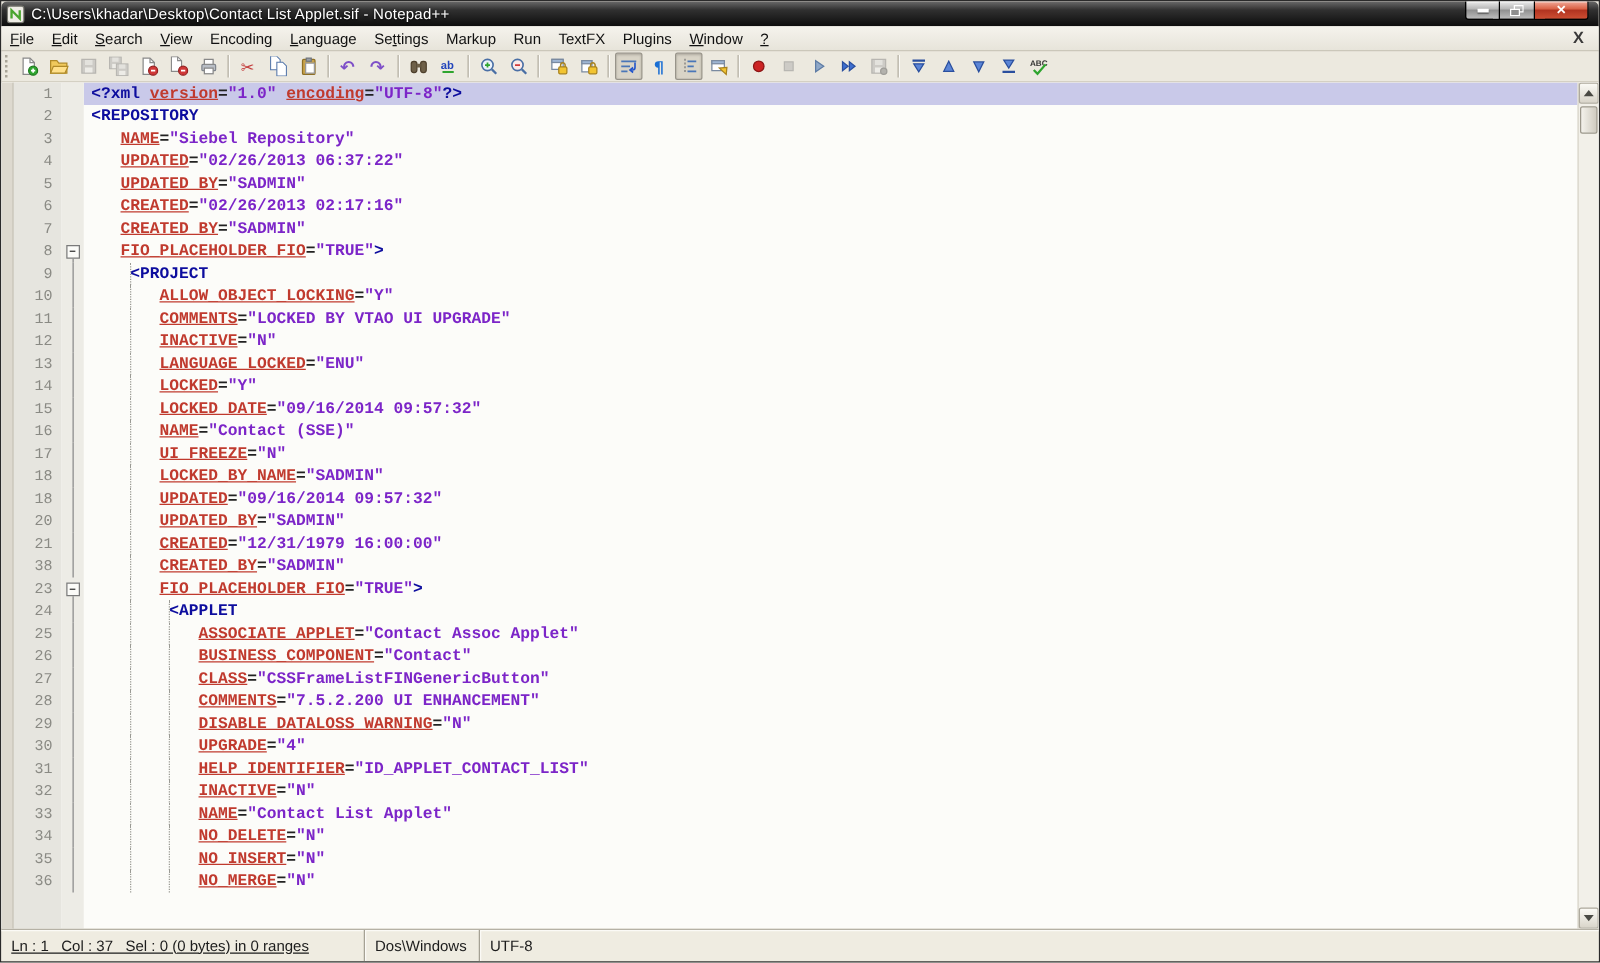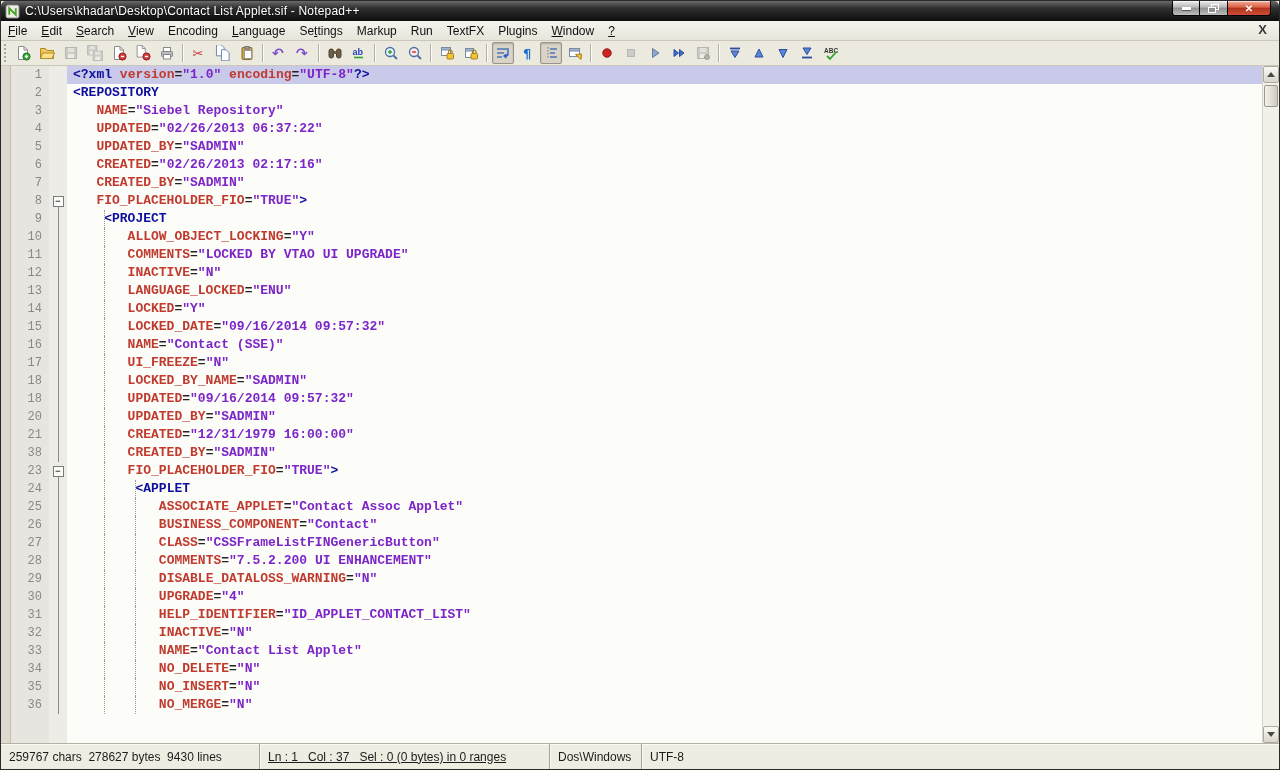--- a/index.html
+++ b/index.html
@@ -45,21 +45,21 @@
   .gutter-nums div, .gutter-fold div, .code-line { height:18px; }
   .fold-line { background:linear-gradient(#8A8A8A,#8A8A8A) 50% 0/1px 100% no-repeat; }
   .fold-box { width:100%; height:18px; display:flex; align-items:center; justify-content:center; cursor:pointer; }
   .fold-box .bx { width:11px; height:11px; border:1px solid #7A7A7A; background:#FBFBF8; color:#333; font:bold 9px/9px "Liberation Sans",sans-serif; text-align:center; }
   .fold-box.cont { background:linear-gradient(#8A8A8A,#8A8A8A) 50% 11px/1px 7px no-repeat; }
   .code-area { flex:1 1 auto; font:bold 13px/18px "Liberation Mono", monospace; color:var(--c-text,#1A1A1A); overflow:hidden; }
   .code-line { position:relative; padding-left:6px; white-space:pre; cursor:text; }
   .code-line.hl { background:var(--c-hl,#C9C9E9); }
   .guide { position:absolute; top:0; height:18px; border-left:1px dotted #9A9A94; }
   .s-tag { color:var(--c-tag,#0D0D9E); }
-  .s-attr { color:var(--c-attr,#C03A2E); }
+  .s-attr { color:var(--c-attr,#C03A2E);text-decoration:underline; }
   .s-str { color:var(--c-str,#7C25C8); }
   .s-eq { color:#222; }
 
   
   .vscroll { flex:0 0 17px; background:#F2F0E9; border-left:1px solid #D8D4C9; display:flex; flex-direction:column; }
   .sb-btn { flex:0 0 17px; background:linear-gradient(#FBFAF5,#D9D5CA); border:1px solid #AEAA9E; border-radius:2px; display:flex; align-items:center; justify-content:center; cursor:pointer; }
   .sb-track { flex:1 1 auto; position:relative; }
   .sb-thumb { position:absolute; top:2px; left:1px; width:14px; height:22px; background:linear-gradient(90deg,#F4F2EC,#CFCBC0); border:1px solid #9B978B; border-radius:2px; cursor:pointer; }
   .tri-up { width:0; height:0; border-left:4px solid transparent; border-right:4px solid transparent; border-bottom:5px solid #4A4A44; }
   .tri-down { width:0; height:0; border-left:4px solid transparent; border-right:4px solid transparent; border-top:5px solid #4A4A44; }
@@ -477,20 +477,19 @@
       <div class="sb-track">
         <div class="sb-thumb"></div>
       </div>
       <div class="sb-btn">
           <span class="tri-down"></span>
         </div>
     </div>
   </div>
 
   <div class="statusbar">
-    <div class="st-cell st-stats">259767 chars  278627 bytes  9430 lines</div>
     <div class="st-cell st-pos">Ln : 1   Col : 37   Sel : 0 (0 bytes) in 0 ranges</div>
     <div class="st-cell st-eol">Dos\Windows</div>
     <div class="st-cell st-enc">UTF-8</div>
 
   </div>
 
 </div>
 
 </body></html>

